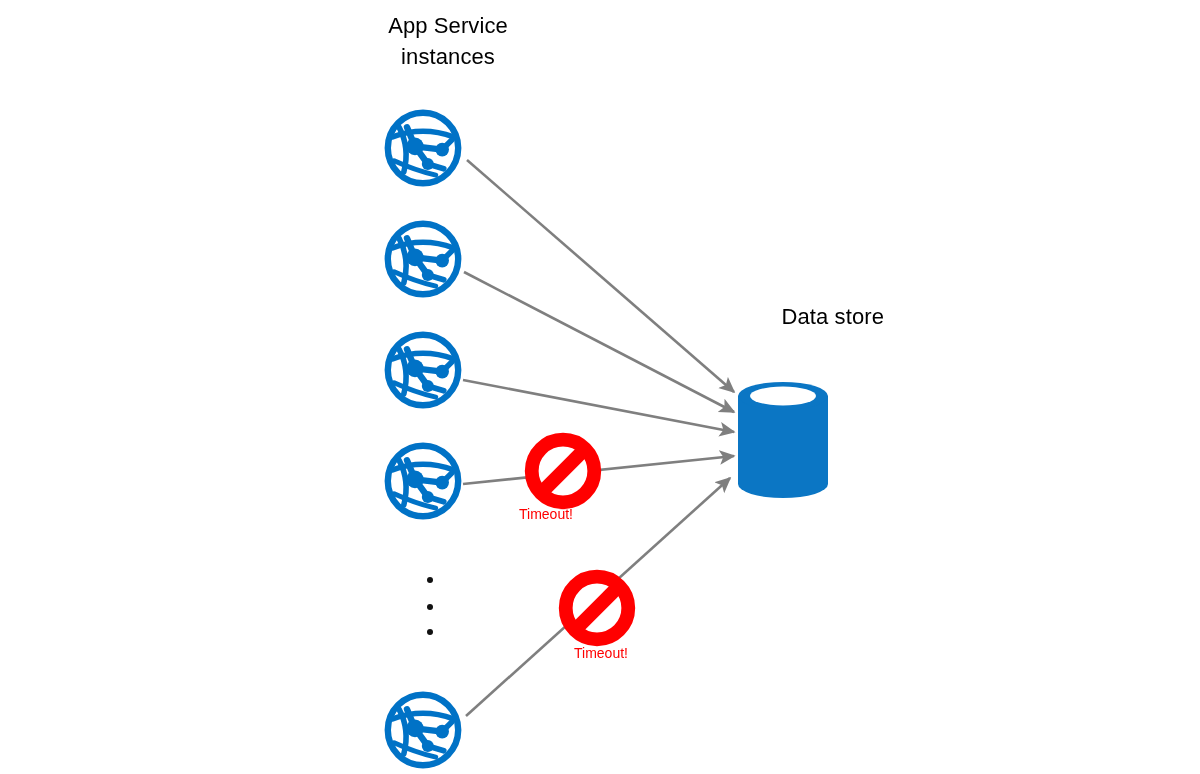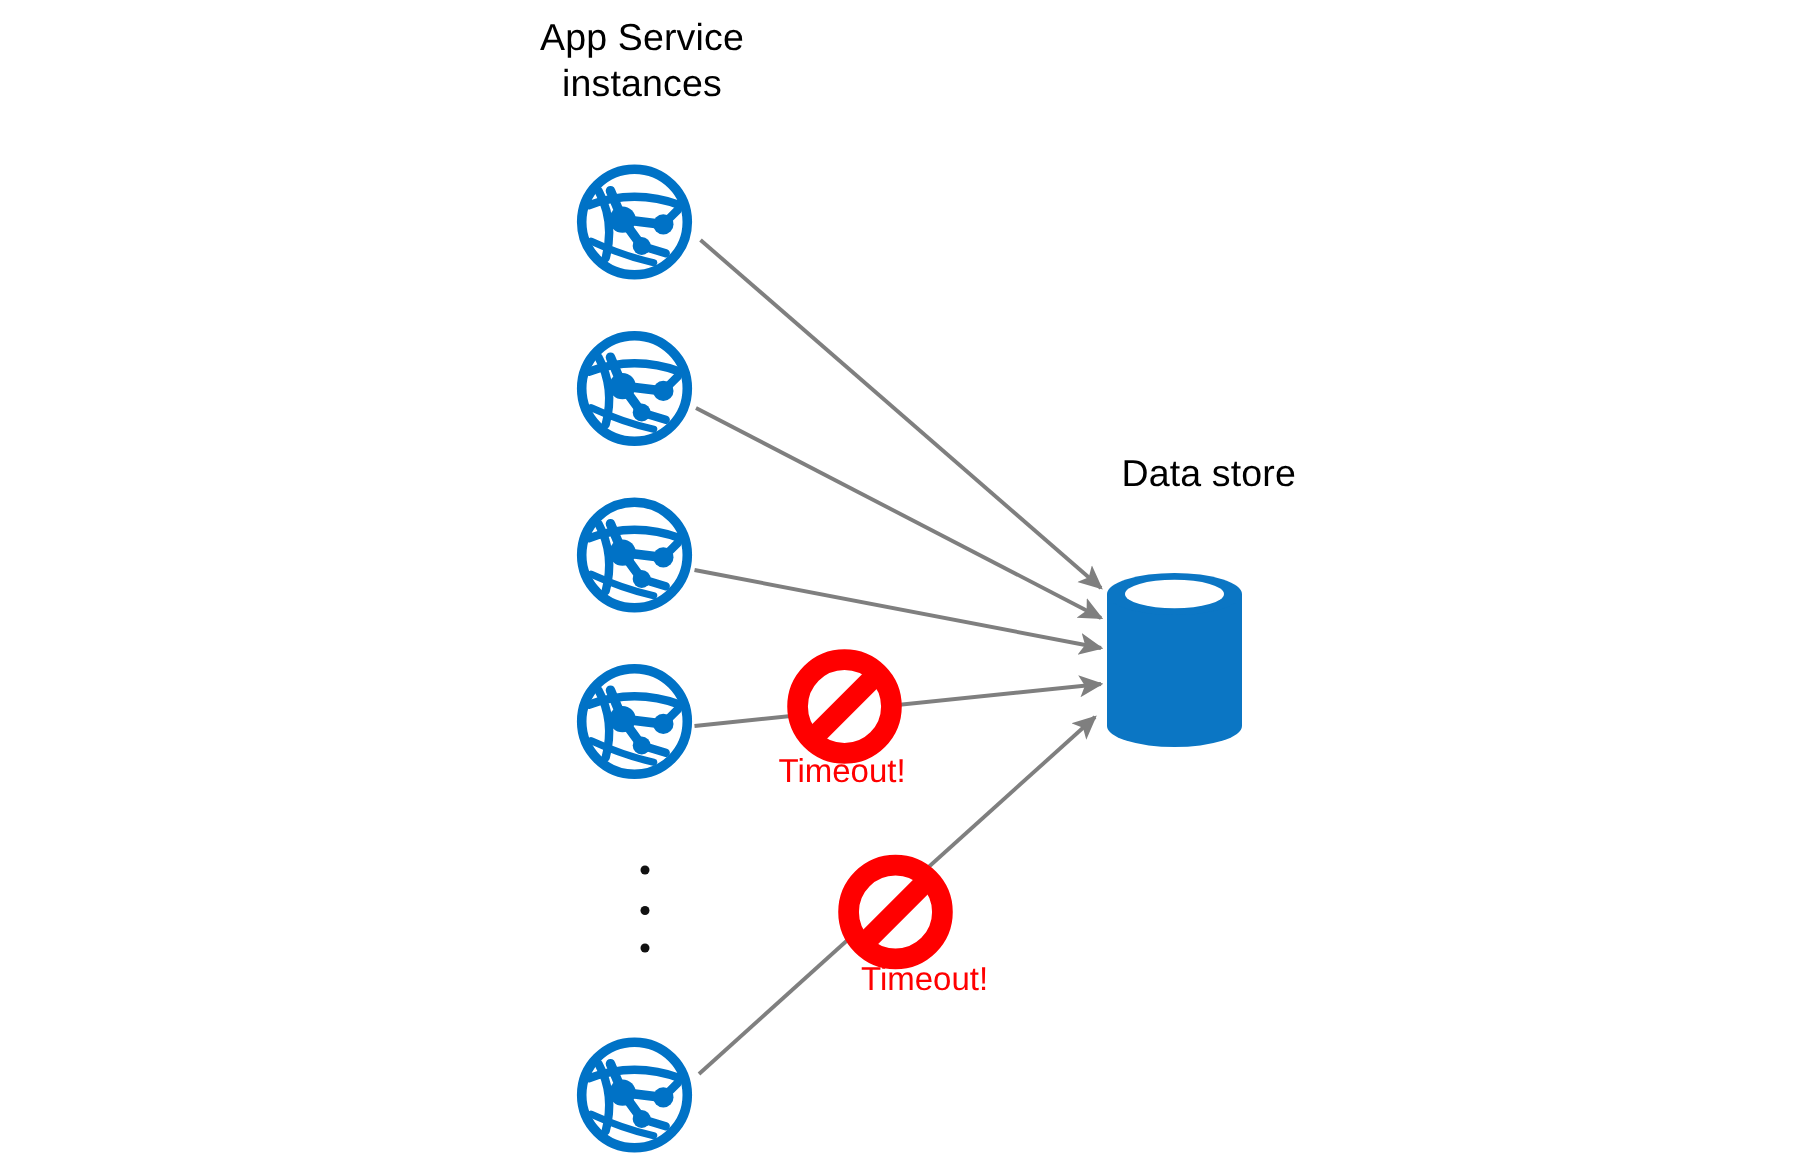--- a/index.html
+++ b/index.html
@@ -23,42 +23,43 @@
     position: absolute;
     left: 0;
     top: 0;
     width: 1200px;
     height: 774px;
   }
   .label {
     position: absolute;
     color: #000000;
     font-family: "Liberation Sans", sans-serif;
-    font-size: 25px;
+    font-size: 22px;
     line-height: 31px;
     white-space: pre-line;
     letter-spacing: 0.1px;
+    margin-left: 20px;
   }
   #app-service-label {
     left: 358px;
     top: 10px;
     text-align: center;
     width: 140px;
   }
   #data-store-label {
     left: 704px;
     top: 301px;
     text-align: right;
     width: 160px;
   }
   .timeout-text {
     position: absolute;
     color: #ff0000;
     font-family: "Liberation Sans", sans-serif;
-    font-size: 22px;
+    font-size: 14px;
     line-height: 20px;
     white-space: nowrap;
   }
   #timeout-text-1 { left: 519px; top: 504px; }
   #timeout-text-2 { left: 574px; top: 643px; }
 </style>
 </head>
 <body>
 
 <div id="canvas">

